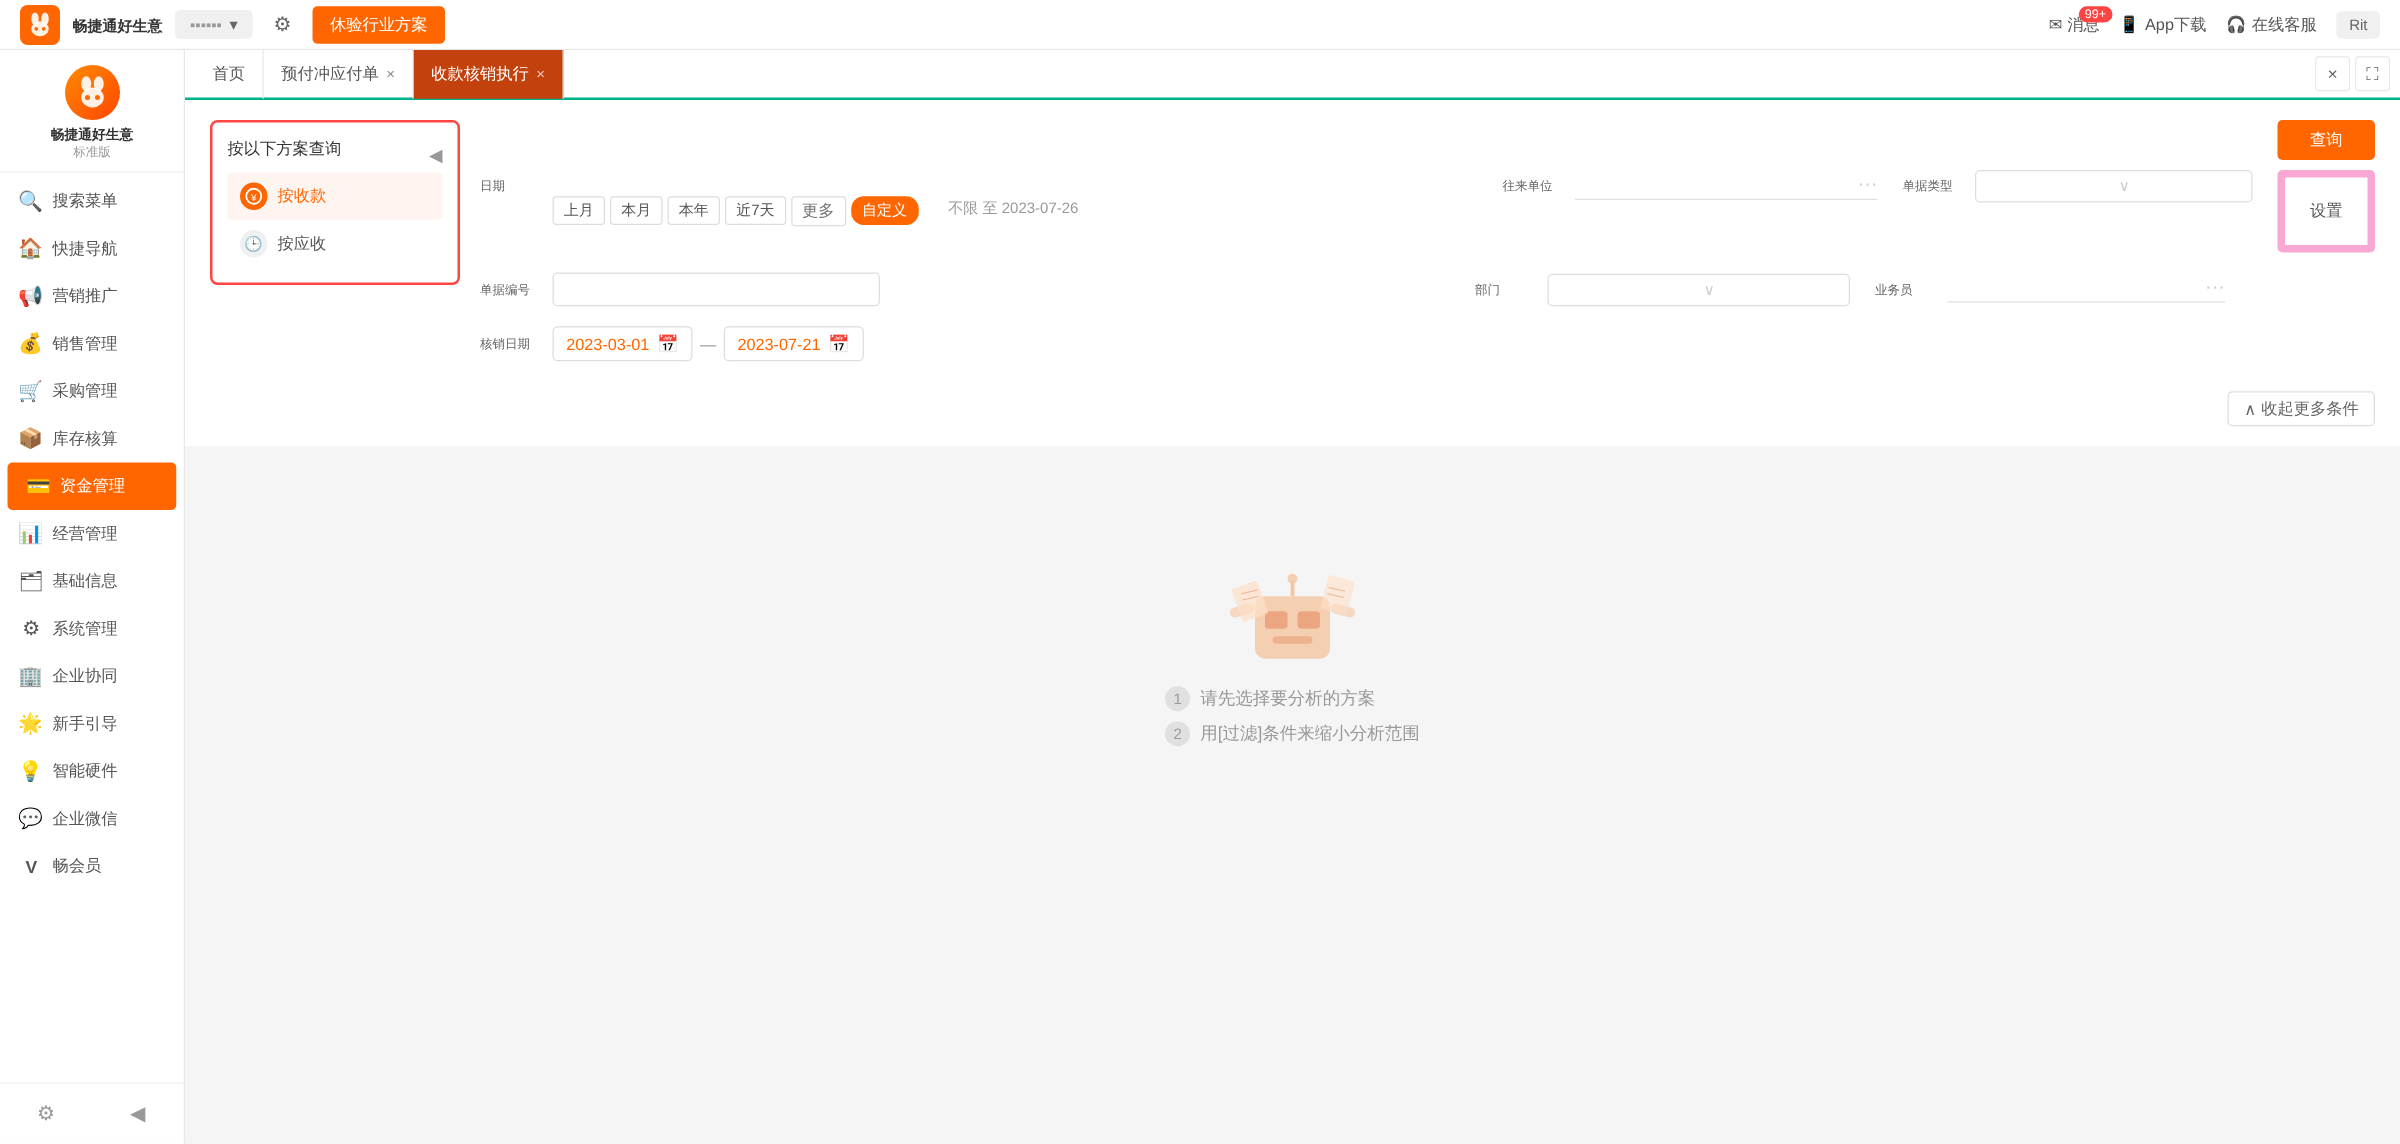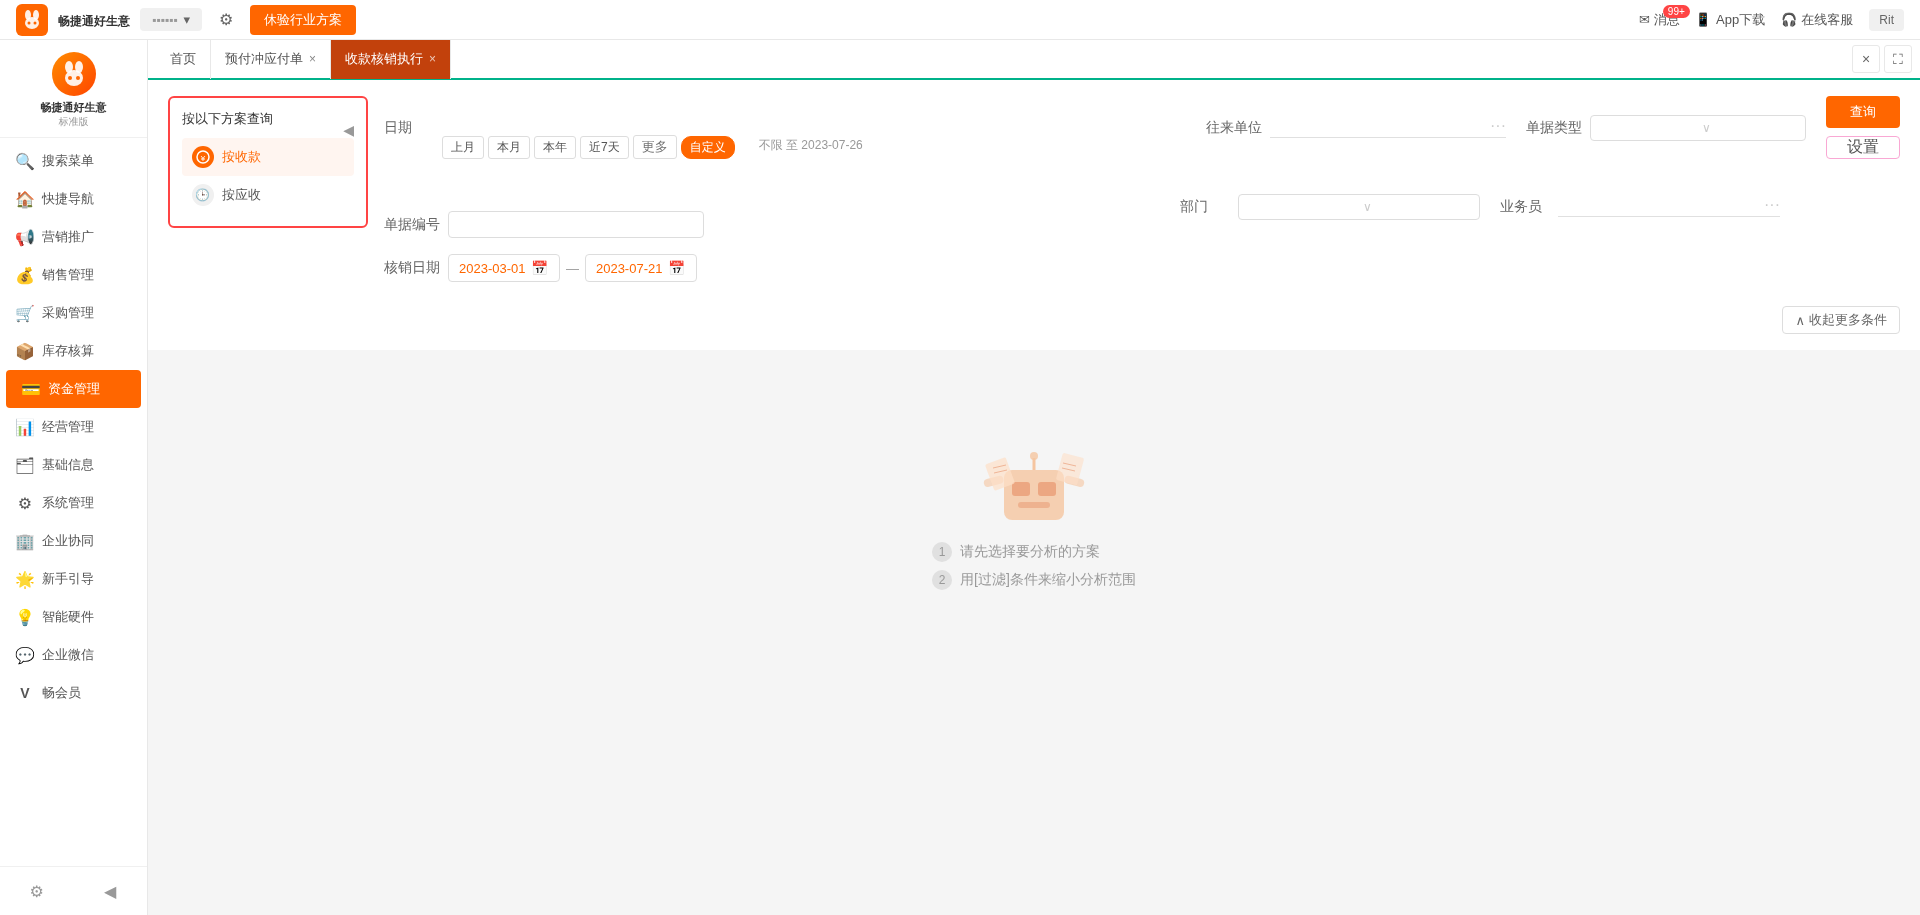--- a/index.html
+++ b/index.html
@@ -75,21 +75,21 @@
     .filter-option { display: flex; align-items: center; gap: 8px; padding: 8px 10px; cursor: pointer; border-radius: 4px; font-size: 13px; color: #555; }
     .filter-option.active { background: #fff5f0; color: #ff6600; }
     .filter-option-icon { width: 22px; height: 22px; background: #ff6600; border-radius: 50%; display: flex; align-items: center; justify-content: center; color: white; font-size: 12px; }
     .filter-option-icon.secondary { background: #f0f0f0; color: #999; font-size: 12px; }
     .collapse-arrow { color: #999; font-size: 14px; cursor: pointer; margin-left: 8px; }
 
     .filter-right { flex: 1; }
     .filter-rows { display: flex; flex-direction: column; gap: 16px; }
     .filter-row { display: flex; align-items: center; gap: 20px; }
     .filter-group { display: flex; align-items: center; gap: 8px; flex: 1; }
-    .filter-label { font-size: 14px; color: #666; white-space: nowrap; min-width: 50px; }
+    .filter-label { font-size: 10px; color: #666; white-space: nowrap; min-width: 50px; }
     .filter-date-btns { display: flex; gap: 4px; align-items: center; margin-top: 39px; }
     .date-btn { padding: 2px 8px; border: 1px solid #ddd; border-radius: 3px; cursor: pointer; font-size: 12px; color: #555; background: white; }
     .date-btn.custom { background: #ff6600; color: white; border-color: #ff6600; border-radius: 10px; }
     .date-more { font-size: 13px; color: #737373; cursor: pointer; }
     .date-display { font-size: 12px; color: #999; margin-top: 2px; }
     .filter-select { display: flex; align-items: center; border: 1px solid #ddd; border-radius: 4px; padding: 5px 10px; background: white; cursor: pointer; gap: 8px; min-width: 160px; }
     .filter-select span { flex: 1; color: #999; font-size: 13px; }
     .filter-select .sel-arrow { color: #ccc; font-size: 12px; }
     .filter-input { border: 1px solid #ddd; border-radius: 4px; padding: 5px 10px; background: white; min-width: 200px; font-size: 13px; color: #333; flex: 1; }
     .filter-dots { color: #ccc; font-size: 16px; cursor: pointer; }
@@ -97,21 +97,21 @@
     .date-input { border: 1px solid #ddd; border-radius: 4px; padding: 5px 10px; background: white; font-size: 13px; color: #ff6600; display: flex; align-items: center; gap: 6px; cursor: pointer; }
     .date-input .cal-icon { color: #ff6600; font-size: 14px; }
     .date-separator { color: #999; }
 
     .filter-collapse-btn { display: flex; align-items: center; justify-content: flex-end; margin-top: 8px; }
     .collapse-more-btn { display: flex; align-items: center; gap: 4px; color: #666; font-size: 13px; cursor: pointer; border: 1px solid #ddd; border-radius: 4px; padding: 4px 12px; background: white; }
 
     
     .query-actions { display: flex; flex-direction: column; gap: 8px; margin-left: auto; }
     .btn-query { background: #ff6600; color: white; border: none; border-radius: 4px; padding: 7px 20px; font-size: 13px; cursor: pointer; }
-    .btn-settings { background: white; color: #555; border: 1px solid #f9a8d4; border-radius: 4px; padding: 0 20px; font-size: 16px; cursor: pointer; }
+    .btn-settings { background: white; color: #555; border: 6px solid #f9a8d4; border-radius: 4px; padding: 18px 20px; font-size: 13px; cursor: pointer; }
 
     
     .empty-state { display: flex; flex-direction: column; align-items: center; justify-content: center; padding: 80px 20px; gap: 12px; }
     .empty-icon { width: 120px; height: 100px; }
     .empty-tips { display: flex; flex-direction: column; gap: 8px; }
     .empty-tip { display: flex; align-items: center; gap: 8px; color: #999; font-size: 14px; }
     .tip-num { width: 20px; height: 20px; border-radius: 50%; background: #e0e0e0; display: flex; align-items: center; justify-content: center; font-size: 12px; color: #999; flex-shrink: 0; }
   </style>
 </head>
 <body>
@@ -264,21 +264,21 @@
     </div>
 
     <div class="page-area">
       <div class="page-inner">
 
 
         <div class="filter-panel">
 
           <div class="filter-left">
             <div class="filter-left-box">
-              <div style="display:flex;align-items:flex-end;justify-content:space-between;">
+              <div style="display:flex;align-items:center;justify-content:space-between;">
                 <span class="filter-left-title">按以下方案查询</span>
                 <span class="collapse-arrow">◀</span>
               </div>
               <div class="filter-option active">
                 <div class="filter-option-icon">
                   <svg width="14" height="14" viewBox="0 0 14 14" fill="white">
                     <circle cx="7" cy="7" r="6" fill="none" stroke="white" stroke-width="1.5"></circle>
                     <text x="7" y="11" text-anchor="middle" font-size="8" fill="white">¥</text>
                   </svg>
                 </div>
@@ -325,21 +325,21 @@
                     <span class="sel-arrow">∨</span>
                   </div>
                 </div>
                 <div class="query-actions">
                   <button class="btn-query">查询</button>
                   <button class="btn-settings">设置</button>
                 </div>
               </div>
 
               <div class="filter-row">
-                <div class="filter-group" style="flex:0 0 auto;min-width:320px;margin-top:36px;">
+                <div class="filter-group" style="flex:0 0 auto;min-width:320px;">
                   <span class="filter-label">单据编号</span>
                   <input class="filter-input" type="text" style="flex: 1 1 0%;">
                 </div>
                 <div style="flex:1;"></div>
                 <div class="filter-group" style="flex:0 0 300px;">
                   <span class="filter-label">部门</span>
                   <div class="filter-select" style="flex:1;">
                     <span></span>
                     <span class="sel-arrow">∨</span>
                   </div>

